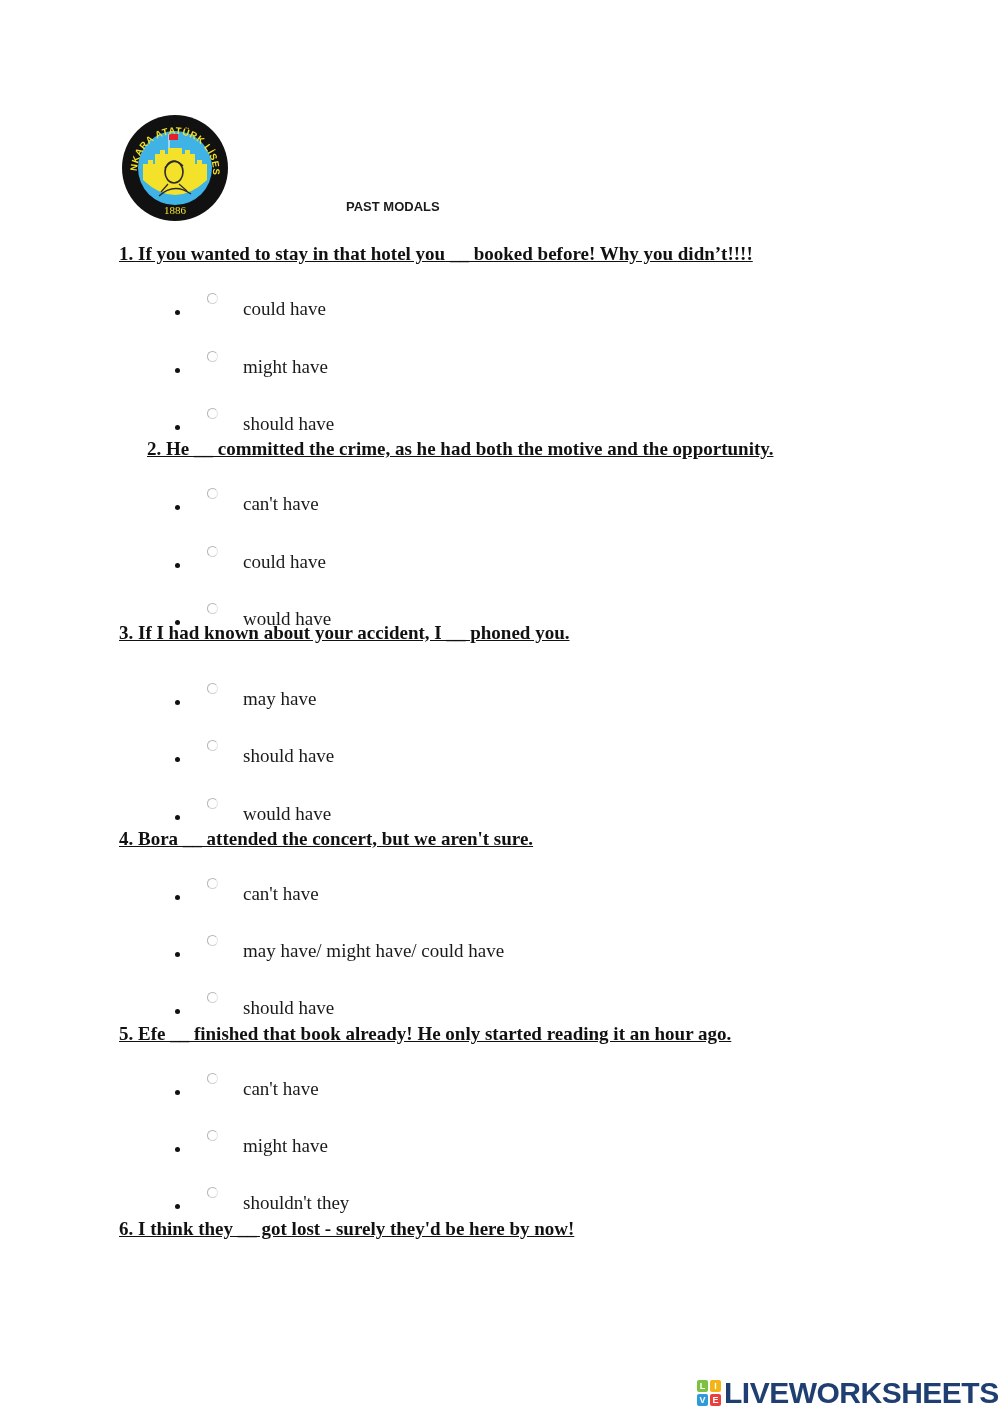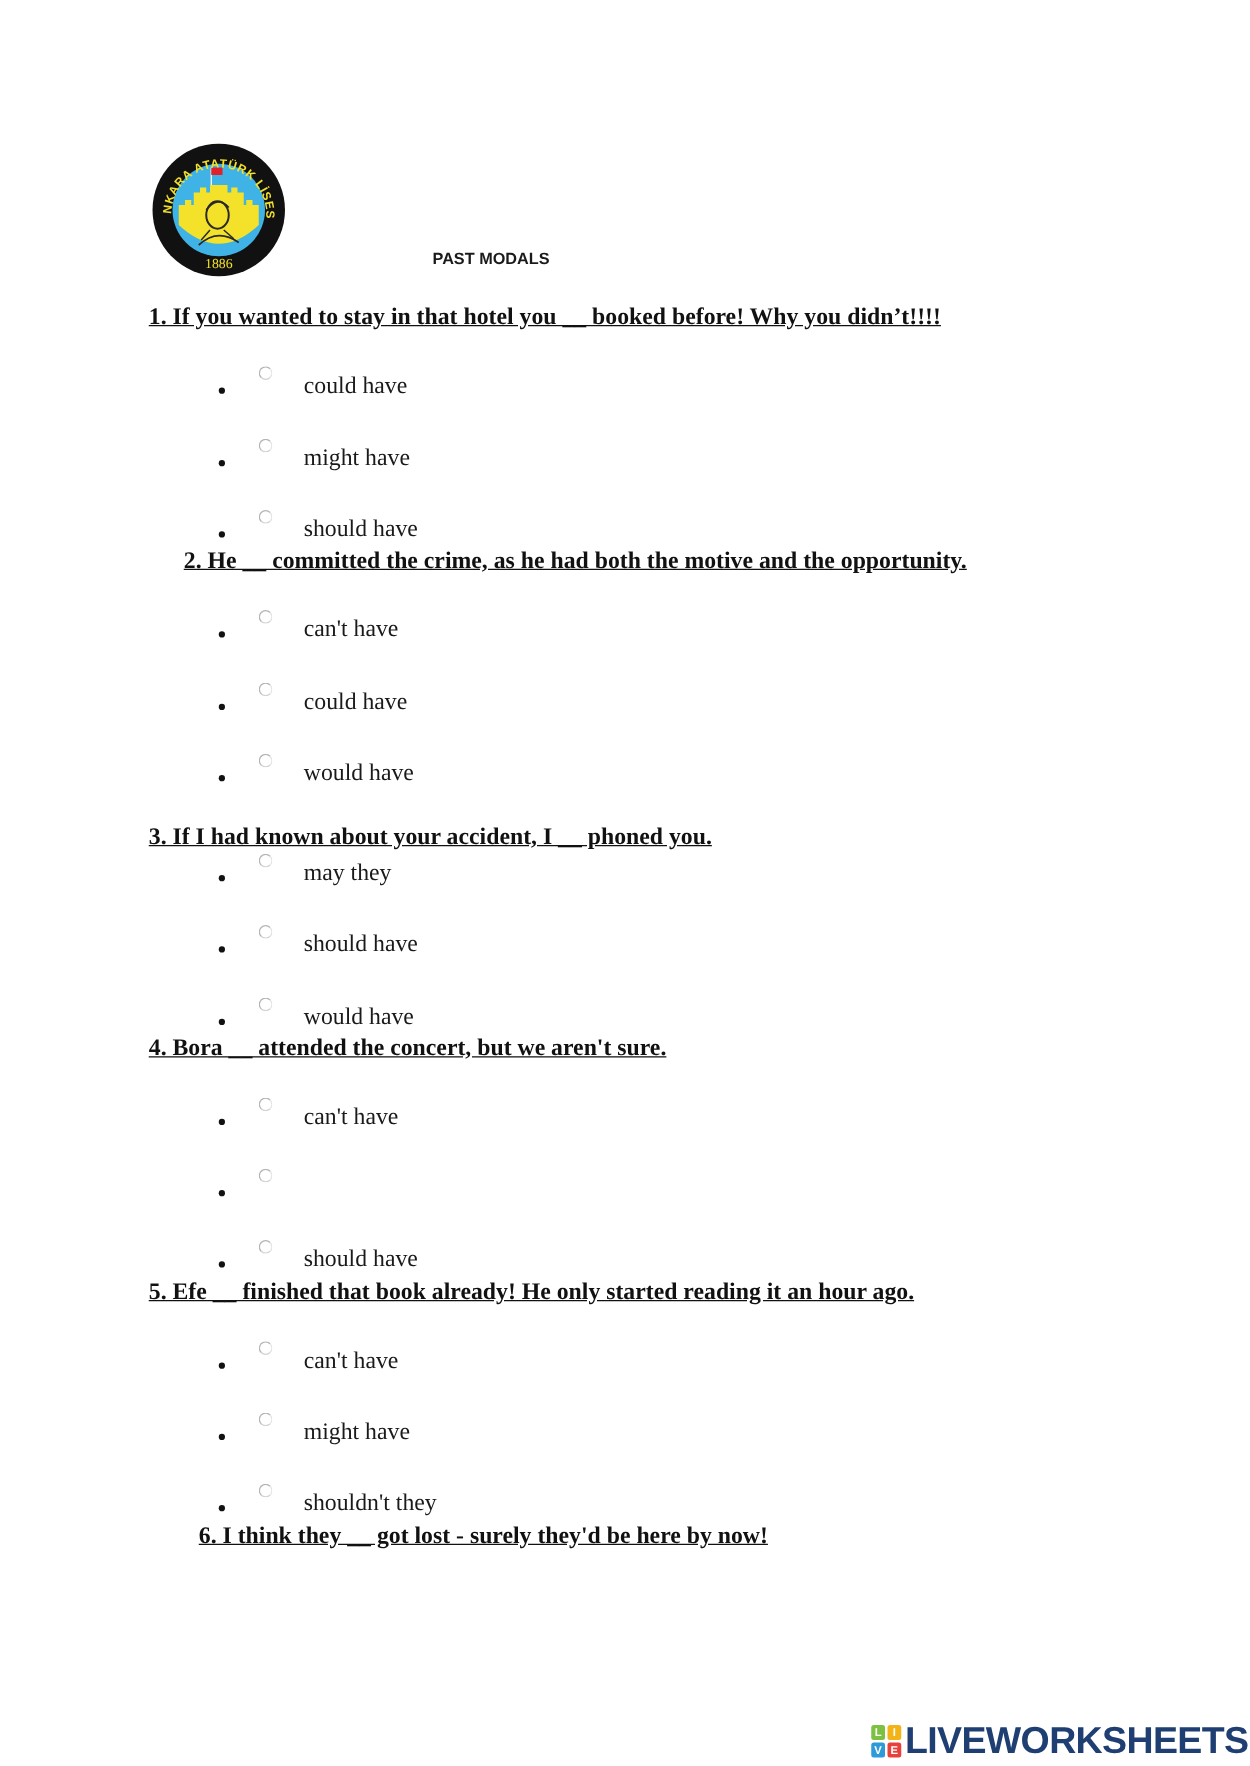--- a/index.html
+++ b/index.html
@@ -172,25 +172,25 @@
   <span class="bullet"></span>
   <span class="radio"></span>
   <span class="opt-label">could have</span>
 </div>
 <div class="option" style="top:603px;">
   <span class="bullet"></span>
   <span class="radio"></span>
   <span class="opt-label">would have</span>
 </div>
 
-<div class="question" style="top:659px;text-align:center;">3. If I had known about your accident, I __ phoned you.</div>
+<div class="question" style="top:622px;text-align:center;">3. If I had known about your accident, I __ phoned you.</div>
 <div class="option" style="top:683px;">
   <span class="bullet"></span>
   <span class="radio"></span>
-  <span class="opt-label">may they</span>
+  <span class="opt-label">may have</span>
 </div>
 <div class="option" style="top:740px;">
   <span class="bullet"></span>
   <span class="radio"></span>
   <span class="opt-label">should have</span>
 </div>
 <div class="option" style="top:798px;">
   <span class="bullet"></span>
   <span class="radio"></span>
   <span class="opt-label">would have</span>
@@ -198,20 +198,21 @@
 
 <div class="question" style="top:828px;">4. Bora __ attended the concert, but we aren't sure.</div>
 <div class="option" style="top:878px;">
   <span class="bullet"></span>
   <span class="radio"></span>
   <span class="opt-label">can't have</span>
 </div>
 <div class="option" style="top:935px;">
   <span class="bullet"></span>
   <span class="radio"></span>
+  <span class="opt-label">may have/ might have/ could have</span>
 </div>
 <div class="option" style="top:992px;">
   <span class="bullet"></span>
   <span class="radio"></span>
   <span class="opt-label">should have</span>
 </div>
 
 <div class="question" style="top:1023px;">5. Efe __ finished that book already! He only started reading it an hour ago.</div>
 <div class="option" style="top:1073px;">
   <span class="bullet"></span>
@@ -222,21 +223,21 @@
   <span class="bullet"></span>
   <span class="radio"></span>
   <span class="opt-label">might have</span>
 </div>
 <div class="option" style="top:1187px;">
   <span class="bullet"></span>
   <span class="radio"></span>
   <span class="opt-label">shouldn't they</span>
 </div>
 
-<div class="question" style="top:1218px;margin-left:40px;">6. I think they __ got lost - surely they'd be here by now!</div>
+<div class="question" style="top:1218px;">6. I think they __ got lost - surely they'd be here by now!</div>
 
 <div class="watermark">
   <div class="live-grid">
     <span style="background:#7cc142;">L</span>
     <span style="background:#f2b417;">I</span>
     <span style="background:#2e9ad8;">V</span>
     <span style="background:#e8403a;">E</span>
   </div>
   <span class="wm-text">LIVEWORKSHEETS</span>
 </div>

